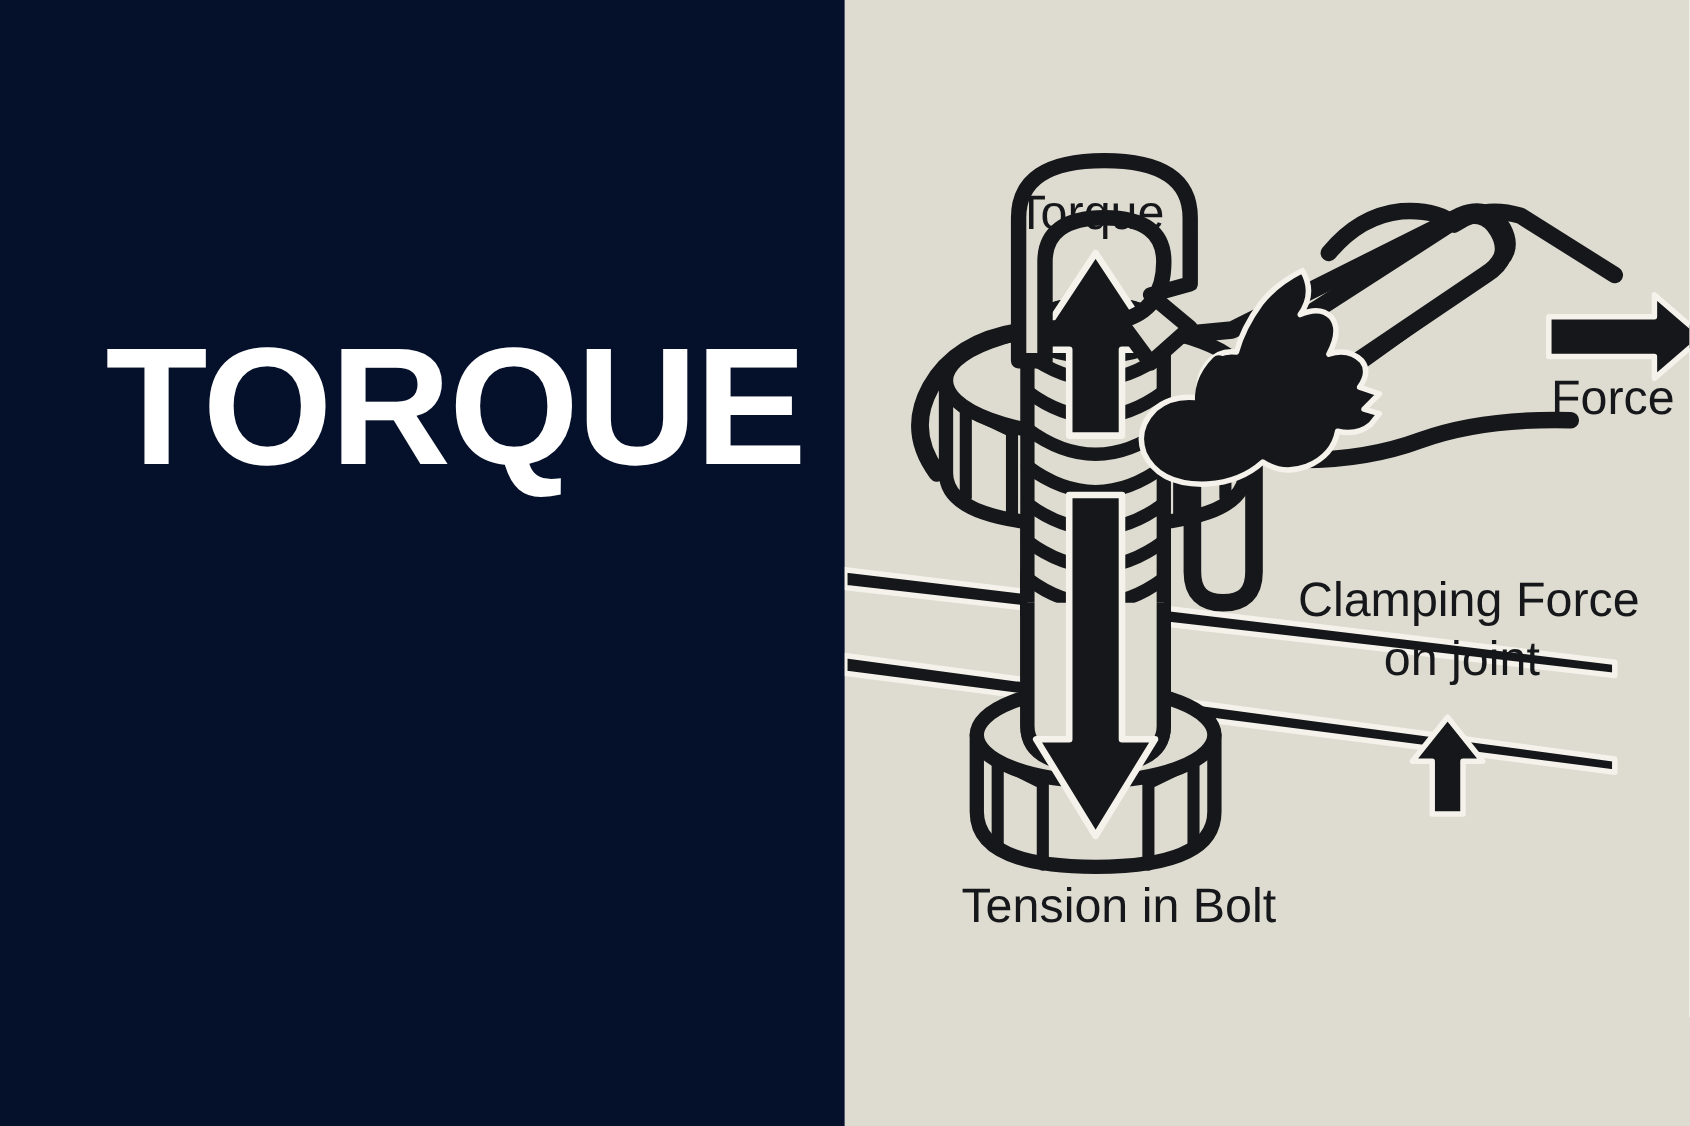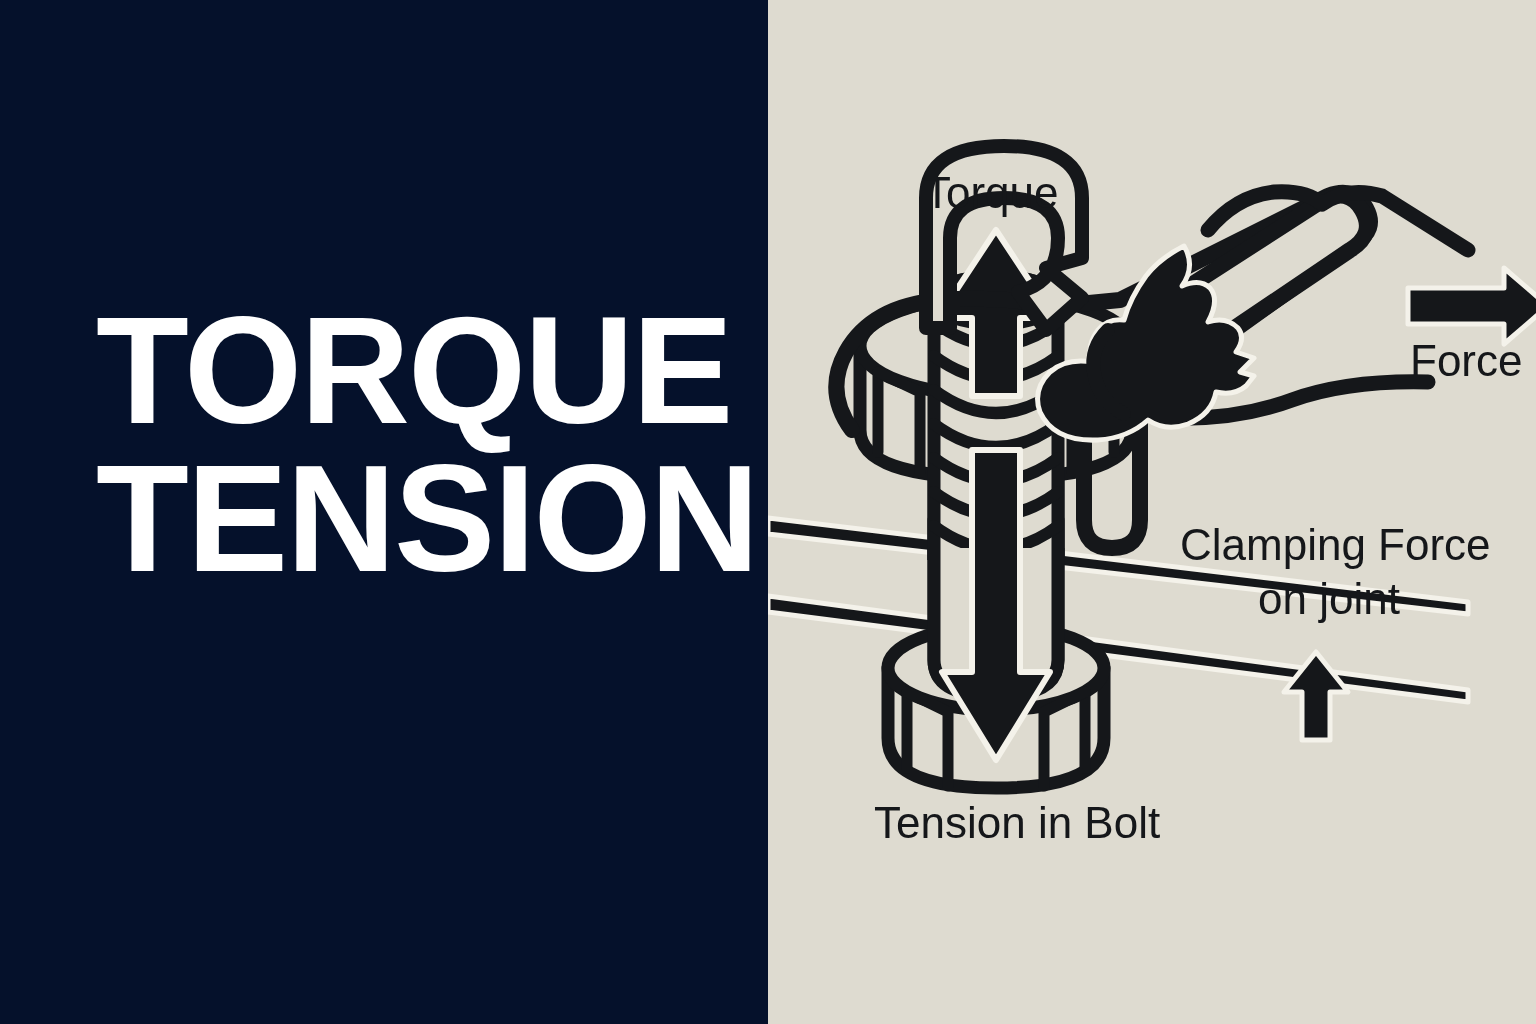--- a/index.html
+++ b/index.html
@@ -70,21 +70,20 @@
 </head>
 <body>
 
 <div id="page">
 
   <div class="panel-left"></div>
   <div class="panel-right"></div>
 
   <div class="title-block">
     <div class="title-line">TORQUE</div>
-    <div class="title-line">TENSION</div>
   </div>
 
   <div class="diagram">
     <svg width="768" height="1024" viewBox="0 0 768 1024" xmlns="http://www.w3.org/2000/svg">
       <defs>
         <g id="ink"></g>
       </defs>
 
       <g>
 

